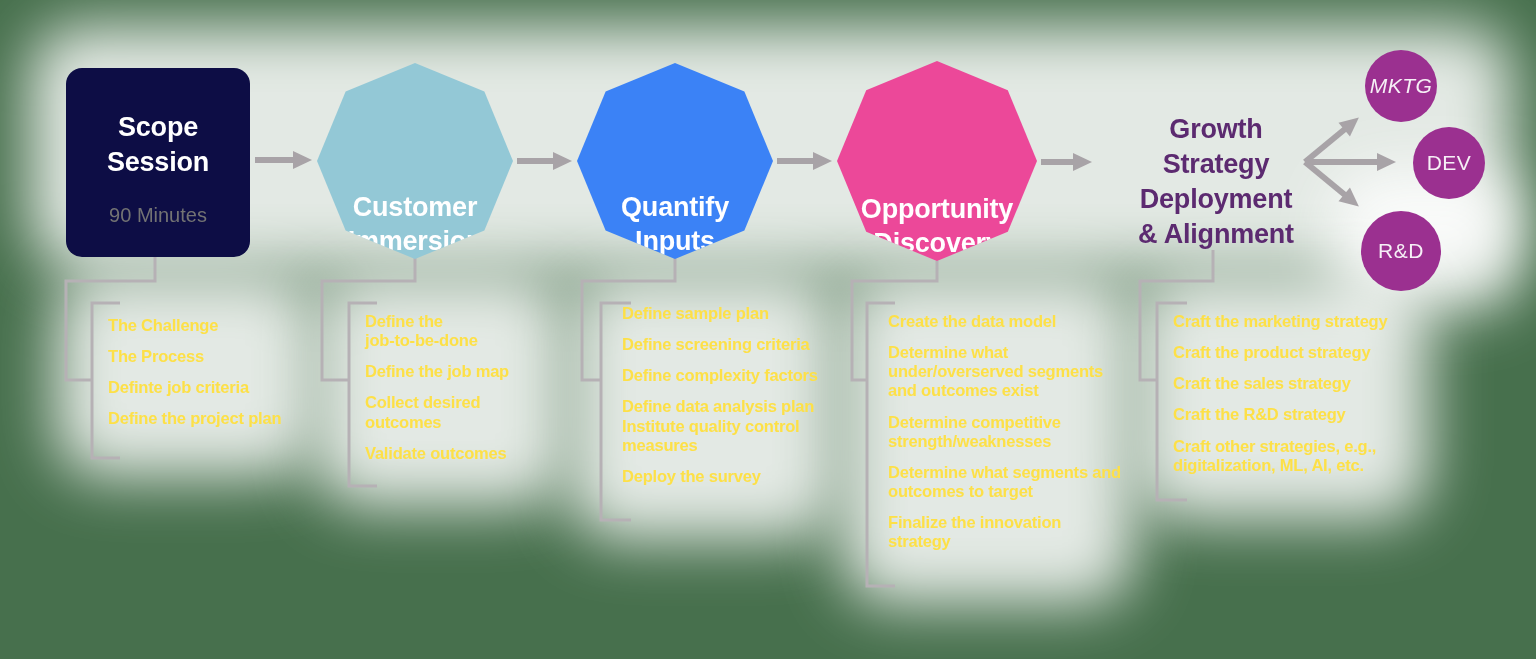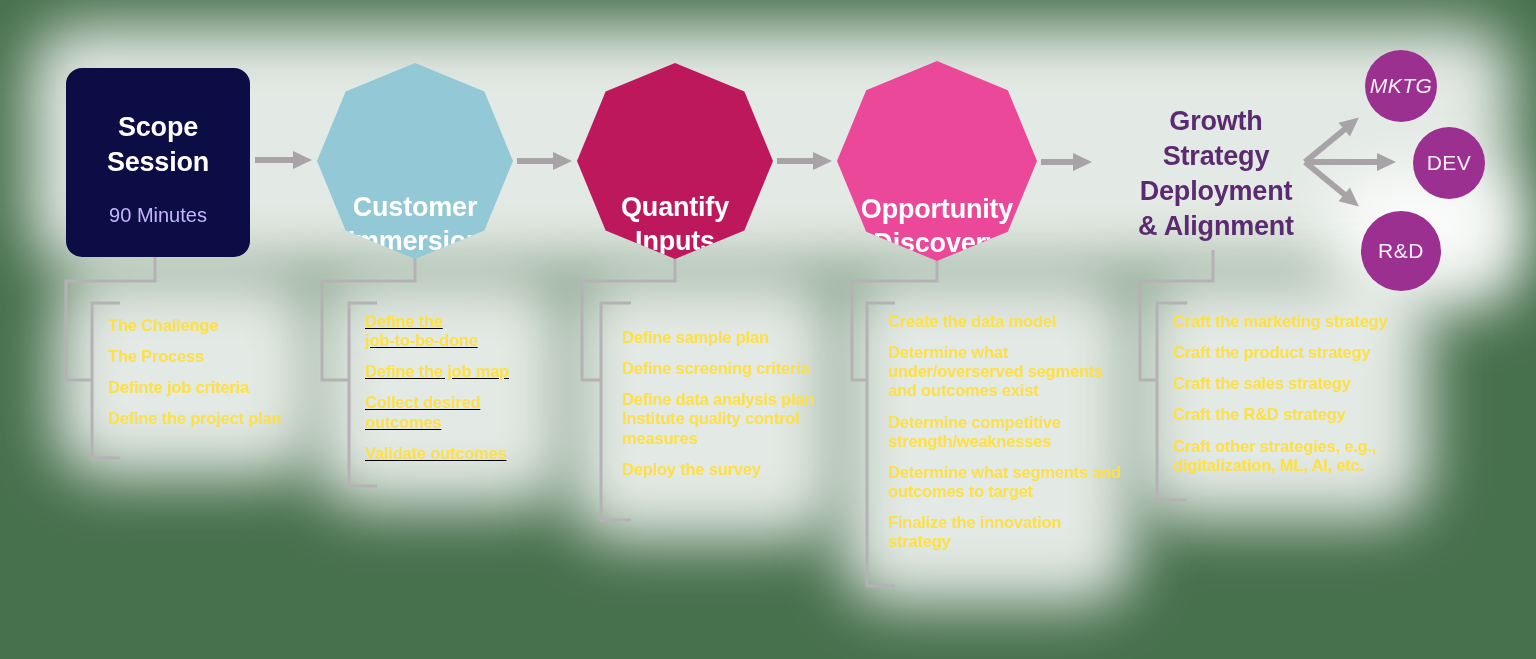--- a/index.html
+++ b/index.html
@@ -19,40 +19,40 @@
 
   svg.overlay{position:absolute;left:0;top:0;z-index:1;}
   .elbow,.bracket{fill:none;stroke:#B6B1B5;stroke-width:3;}
   .flow-arrow,.branch-arrow{stroke:#A8A3A7;stroke-width:6;}
 
   .stage{position:absolute;z-index:2;display:flex;align-items:center;justify-content:center;text-align:center;}
   .stage-title{color:#fff;font-weight:bold;font-size:27px;line-height:1.28;white-space:pre-line;letter-spacing:-0.2px;}
   .octagon{clip-path:polygon(50% 0%,85.4% 14.6%,100% 50%,85.4% 85.4%,50% 100%,14.6% 85.4%,0% 50%,14.6% 14.6%);align-items:flex-end;}
   .stage-scope{left:66px;top:68px;width:184px;height:185px;border-radius:16px;align-items:flex-start;padding-top:4px;}
   .stage-scope .stage-title{margin-top:38px;}
-  .scope-subtitle{position:absolute;left:0;bottom:30px;width:100%;text-align:center;color:#c4b5fd;font-size:20px;font-weight:normal;}
+  .scope-subtitle{position:absolute;left:0;bottom:30px;width:100%;text-align:center;color:#737373;font-size:20px;font-weight:normal;}
   .stage-customer{left:317px;top:63px;width:196px;height:196px;}
   .stage-quantify{left:577px;top:63px;width:196px;height:196px;}
   .stage-opportunity{left:837px;top:61px;width:200px;height:200px;}
 
-  .growth-heading{position:absolute;left:1110px;top:104px;width:212px;z-index:2;
+  .growth-heading{position:absolute;left:1110px;top:112px;width:212px;z-index:2;
     text-align:center;font-weight:bold;font-size:27px;line-height:1.3;white-space:pre-line;letter-spacing:-0.2px;}
 
   .out-circle{position:absolute;z-index:2;border-radius:50%;display:flex;align-items:center;justify-content:center;}
   .out-circle .out-label{color:#F6EFF6;font-size:21px;font-weight:normal;letter-spacing:.5px;}
   .circle-mktg{left:1365px;top:50px;width:72px;height:72px;}
   .circle-dev{left:1413px;top:127px;width:72px;height:72px;}
   .circle-rd{left:1361px;top:211px;width:80px;height:80px;}
 
   .list{position:absolute;z-index:2;}
   .list-item{font-weight:bold;font-size:16.5px;color:#fde047;line-height:1.16;letter-spacing:-0.2px;
     white-space:pre-line;margin-bottom:12px;}
   .list-1{left:108px;top:316px;width:205px;}
-  .list-2{left:365px;top:312px;width:195px;text-decoration:underline;}
-  .list-3{left:622px;top:328px;width:220px;}
+  .list-2{left:365px;top:312px;width:195px;}
+  .list-3{left:622px;top:304px;width:220px;}
   .list-4{left:888px;top:312px;width:248px;}
   .list-5{left:1173px;top:312px;width:248px;}
 </style>
 </head>
 <body>
 
 <div class="canvas">
 
   <div class="halo h-top"></div>
   <div class="halo h-circles"></div>
@@ -95,21 +95,21 @@
     <div class="stage-title">Scope
 Session</div>
     <div class="scope-subtitle">90 Minutes</div>
   </div>
 
   <div class="stage octagon stage-customer" style="background-color: rgb(147, 200, 214);">
     <div class="stage-title">Customer
 Immersion</div>
   </div>
 
-  <div class="stage octagon stage-quantify" style="background-color: #be185d;">
+  <div class="stage octagon stage-quantify" style="background-color: #3b82f6;">
     <div class="stage-title">Quantify
 Inputs</div>
   </div>
 
   <div class="stage octagon stage-opportunity" style="background-color: #ec4899;">
     <div class="stage-title">Opportunity
 Discovery</div>
   </div>
 
   <div class="growth-heading" style="color: rgb(92, 42, 112);">Growth
@@ -139,20 +139,21 @@
 job-to-be-done</div>
     <div class="list-item">Define the job map</div>
     <div class="list-item">Collect desired
 outcomes</div>
     <div class="list-item">Validate outcomes</div>
   </div>
 
   <div class="list list-3">
     <div class="list-item">Define sample plan</div>
     <div class="list-item">Define screening criteria</div>
+    <div class="list-item">Define complexity factors</div>
     <div class="list-item">Define data analysis plan
 Institute quality control
 measures</div>
     <div class="list-item">Deploy the survey</div>
   </div>
 
   <div class="list list-4">
     <div class="list-item">Create the data model</div>
     <div class="list-item">Determine what
 under/overserved segments

